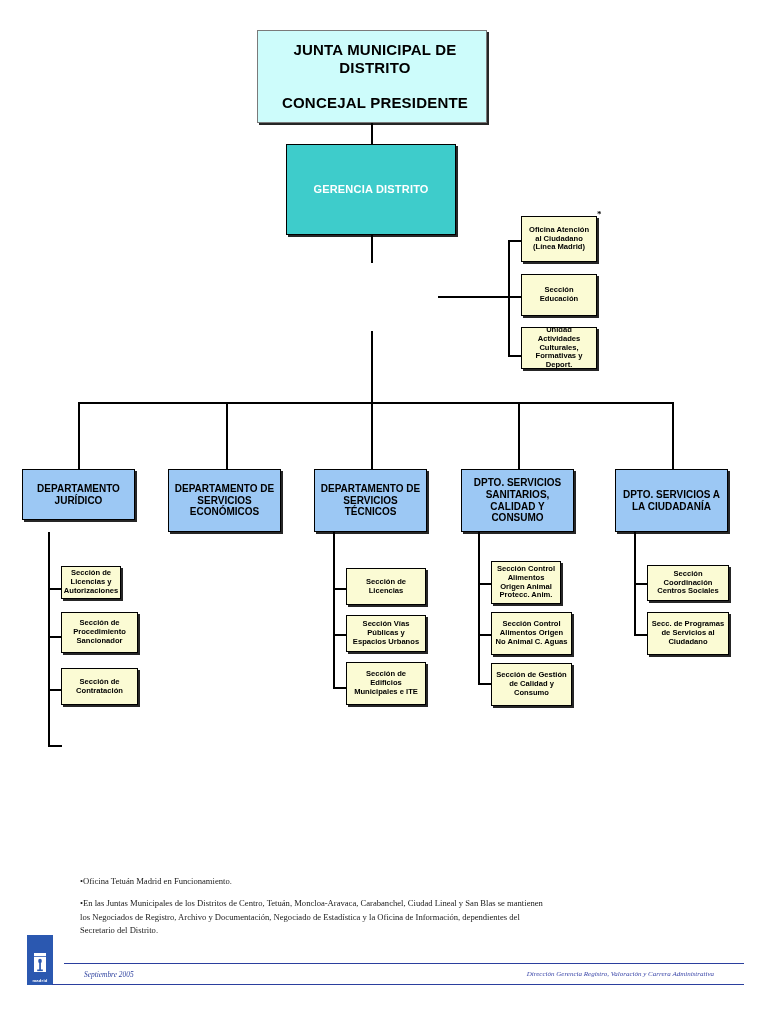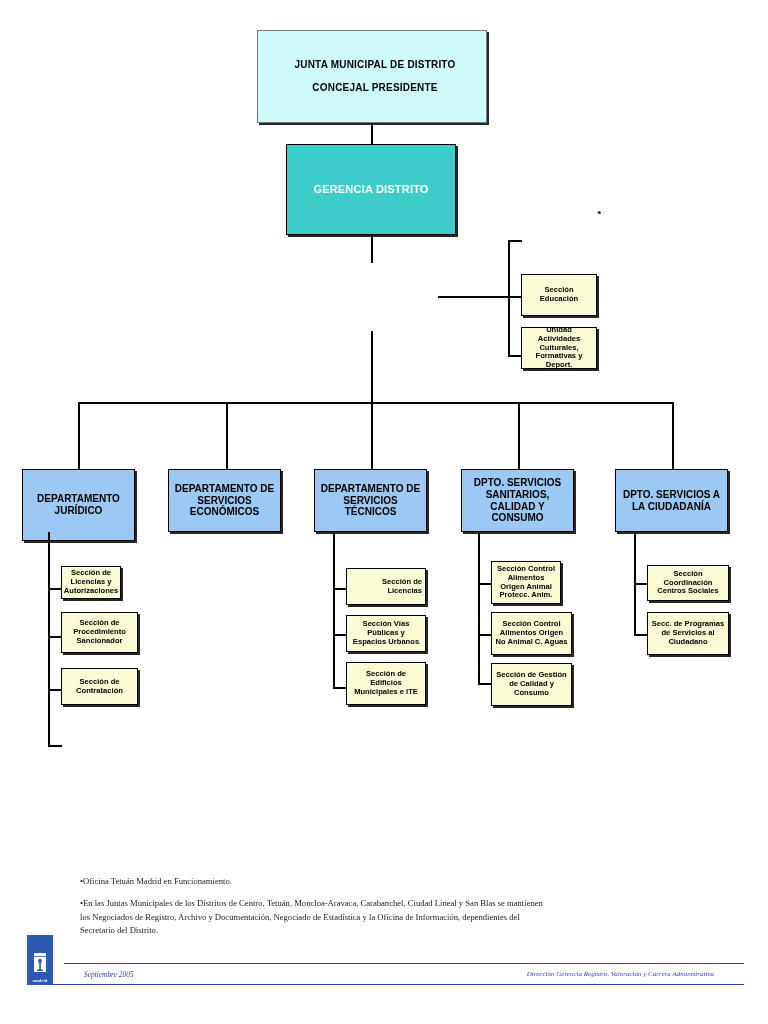--- a/index.html
+++ b/index.html
@@ -14,21 +14,21 @@
   .node{
     position:absolute;box-sizing:border-box;
     display:flex;align-items:center;justify-content:center;
     text-align:center;line-height:1.18;
     border:1px solid #000;
     box-shadow:2px 2px 0 rgba(0,0,0,0.85);
   }
   .node span{display:block;width:100%;padding:0 3px;}
 
   .n-cyan{ background:#cdfcfb; border:1px solid #7a7a7a;
-           font-weight:bold;font-size:10px;color:#000;letter-spacing:.2px;}
+           font-weight:bold;font-size:15px;color:#000;letter-spacing:.2px;}
   .n-teal{ background:#3ecccb; border:1px solid #000;
            font-weight:bold;font-size:11px;color:#ffffff;letter-spacing:.2px;}
   .n-blue{ background:#9cc8f4; border:1px solid #000;
            font-weight:bold;font-size:10px;color:#000;}
   .n-blue-it{ background:#9cc8f4; border:1px solid #000;
            font-weight:bold;font-style:italic;font-size:11px;color:#000;letter-spacing:.3px;}
   .n-yellow{ background:#fbfbd4; border:1px solid #000;
            font-weight:bold;font-size:7.6px;color:#000;}
 
   
@@ -91,40 +91,43 @@
 
 
   <div class="ln lnh2" style="left:438px;top:296px;width:72px;"></div>
 
   <div class="ln lnv2" style="left:508px;top:240px;height:116px;"></div>
 
   <div class="ln lnh2" style="left:508px;top:240px;width:14px;"></div>
   <div class="ln lnh2" style="left:508px;top:296px;width:14px;"></div>
   <div class="ln lnh2" style="left:508px;top:355px;width:14px;"></div>
 
+  <div class="node n-yellow" style="left:521px;top:216px;width:76px;height:46px;">
+    <span>Oficina Atención al Ciudadano (Línea Madrid)</span>
+  </div>
   <div class="aster" style="left:597px;top:209px;">*</div>
 
   <div class="node n-yellow" style="left:521px;top:274px;width:76px;height:42px;">
     <span>Sección Educación</span>
   </div>
 
   <div class="node n-yellow" style="left:521px;top:327px;width:76px;height:42px;">
     <span>Unidad Actividades Culturales, Formativas y Deport.</span>
   </div>
 
   <div class="ln lnv2" style="left:371px;top:331px;height:72px;"></div>
   <div class="ln lnh2" style="left:78px;top:402px;width:596px;"></div>
 
   <div class="ln lnv2" style="left:78px;top:402px;height:67px;"></div>
   <div class="ln lnv2" style="left:226px;top:402px;height:67px;"></div>
   <div class="ln lnv2" style="left:371px;top:402px;height:67px;"></div>
   <div class="ln lnv2" style="left:518px;top:402px;height:67px;"></div>
   <div class="ln lnv2" style="left:672px;top:402px;height:67px;"></div>
 
-  <div class="node n-blue" style="left:22px;top:469px;width:113px;height:72px;">
+  <div class="node n-blue" style="left:22px;top:469px;width:113px;height:51px;">
     <span>DEPARTAMENTO JURÍDICO</span>
   </div>
 
   <div class="node n-blue" style="left:168px;top:469px;width:113px;height:63px;">
     <span>DEPARTAMENTO DE SERVICIOS ECONÓMICOS</span>
   </div>
 
   <div class="node n-blue" style="left:314px;top:469px;width:113px;height:63px;">
     <span>DEPARTAMENTO DE SERVICIOS TÉCNICOS</span>
   </div>
@@ -151,21 +154,21 @@
   </div>
   <div class="node n-yellow" style="left:61px;top:668px;width:77px;height:37px;">
     <span>Sección de Contratación</span>
   </div>
 
   <div class="ln lnv2" style="left:333px;top:532px;height:157px;"></div>
   <div class="ln lnh2" style="left:333px;top:588px;width:14px;"></div>
   <div class="ln lnh2" style="left:333px;top:634px;width:14px;"></div>
   <div class="ln lnh2" style="left:333px;top:687px;width:14px;"></div>
 
-  <div class="node n-yellow" style="left:346px;top:568px;width:80px;height:37px;text-align:right;">
+  <div class="node n-yellow" style="left:346px;top:568px;width:80px;height:37px;">
     <span>Sección de Licencias</span>
   </div>
   <div class="node n-yellow" style="left:346px;top:615px;width:80px;height:37px;">
     <span>Sección Vías Públicas y Espacios Urbanos</span>
   </div>
   <div class="node n-yellow" style="left:346px;top:662px;width:80px;height:43px;">
     <span>Sección de Edificios Municipales e ITE</span>
   </div>
 
   <div class="ln lnv2" style="left:478px;top:532px;height:152px;"></div>

